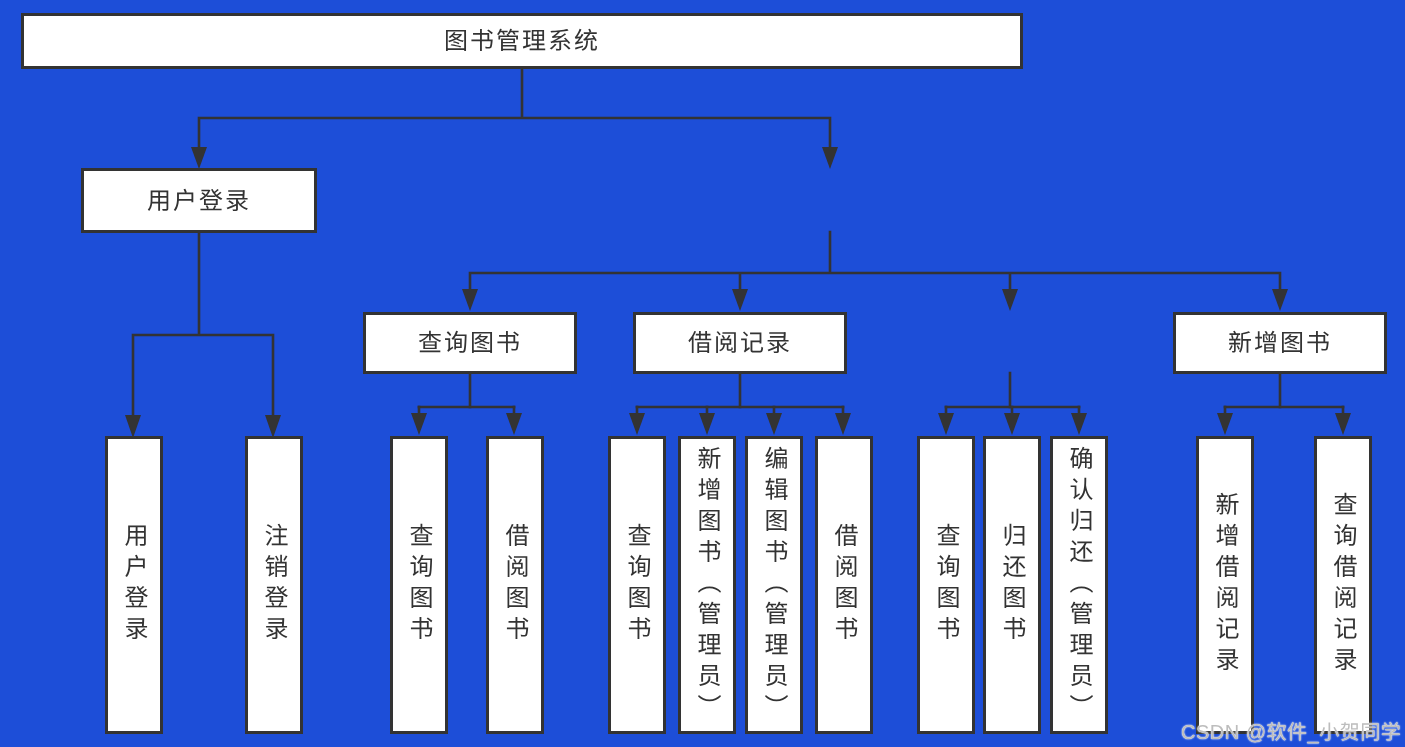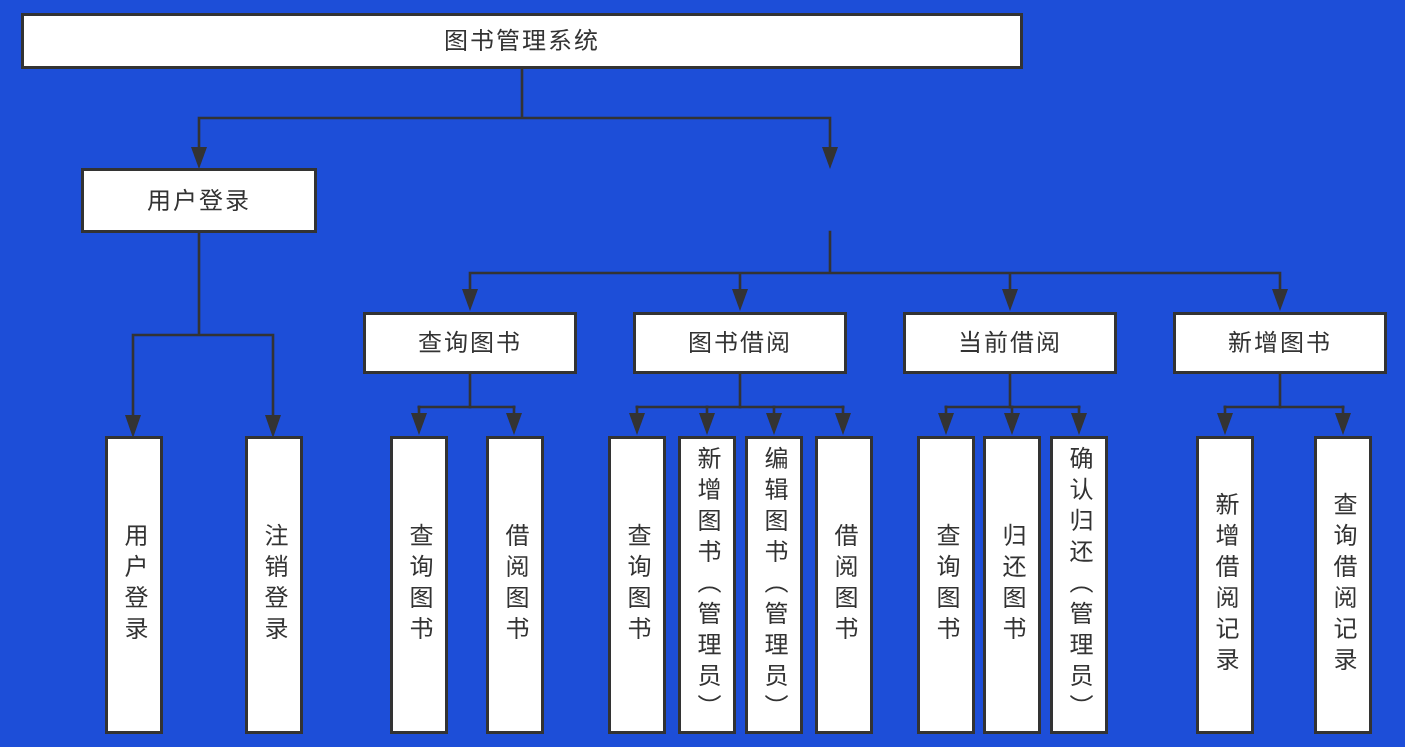--- a/index.html
+++ b/index.html
@@ -96,36 +96,36 @@
       <polygon points="1217,413 1233,413 1225,435"></polygon>
       <polygon points="1335,413 1351,413 1343,435"></polygon>
     </g>
   </svg>
 
   <div class="box root-box" style="left:21px; top:13px; width:1002px; height:56px;">图书管理系统</div>
 
   <div class="box hbox" style="left:81px; top:168px; width:236px; height:65px;">用户登录</div>
 
   <div class="box hbox" style="left:363px; top:312px; width:214px; height:62px;">查询图书</div>
-  <div class="box hbox" style="left:633px; top:312px; width:214px; height:62px;">图书借阅</div>
-  <div class="box hbox" style="left:903px; top:312px; width:214px; height:62px;">当前借阅</div>
+  <div class="box hbox" style="left:633px; top:312px; width:214px; height:62px;">借阅记录</div>
   <div class="box hbox" style="left:1173px; top:312px; width:214px; height:62px;">新增图书</div>
 
   <div class="box leaf" style="left:105px;">用户登录</div>
   <div class="box leaf" style="left:245px;">注销登录</div>
 
   <div class="box leaf" style="left:390px;">查询图书</div>
   <div class="box leaf" style="left:486px;">借阅图书</div>
 
   <div class="box leaf" style="left:608px;">查询图书</div>
   <div class="box leaf" style="left:678px;">新增图书（管理员）</div>
   <div class="box leaf" style="left:745px;">编辑图书（管理员）</div>
   <div class="box leaf" style="left:815px;">借阅图书</div>
 
   <div class="box leaf" style="left:917px;">查询图书</div>
   <div class="box leaf" style="left:983px;">归还图书</div>
   <div class="box leaf" style="left:1050px;">确认归还（管理员）</div>
 
   <div class="box leaf" style="left:1196px;">新增借阅记录</div>
   <div class="box leaf" style="left:1314px;">查询借阅记录</div>
 
+  <div class="watermark">CSDN @软件_小贺同学</div>
 
 </div>
 
 </body></html>

